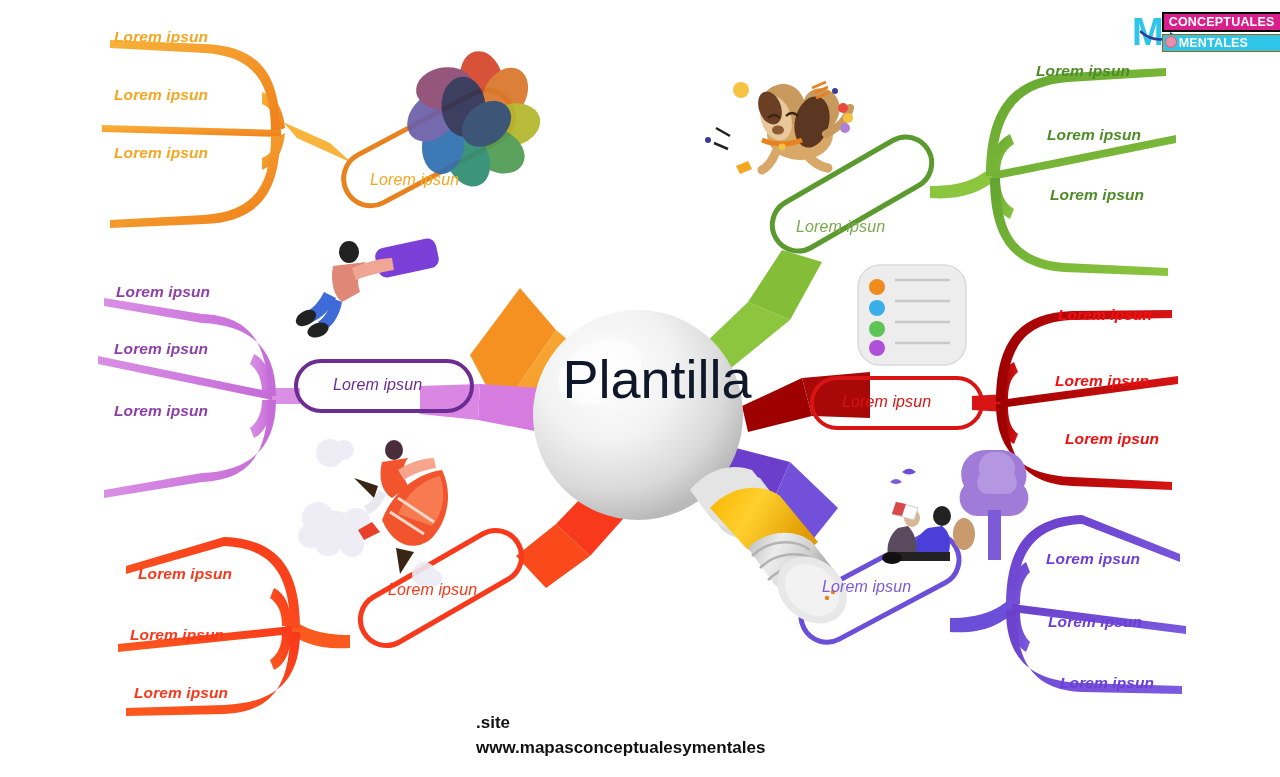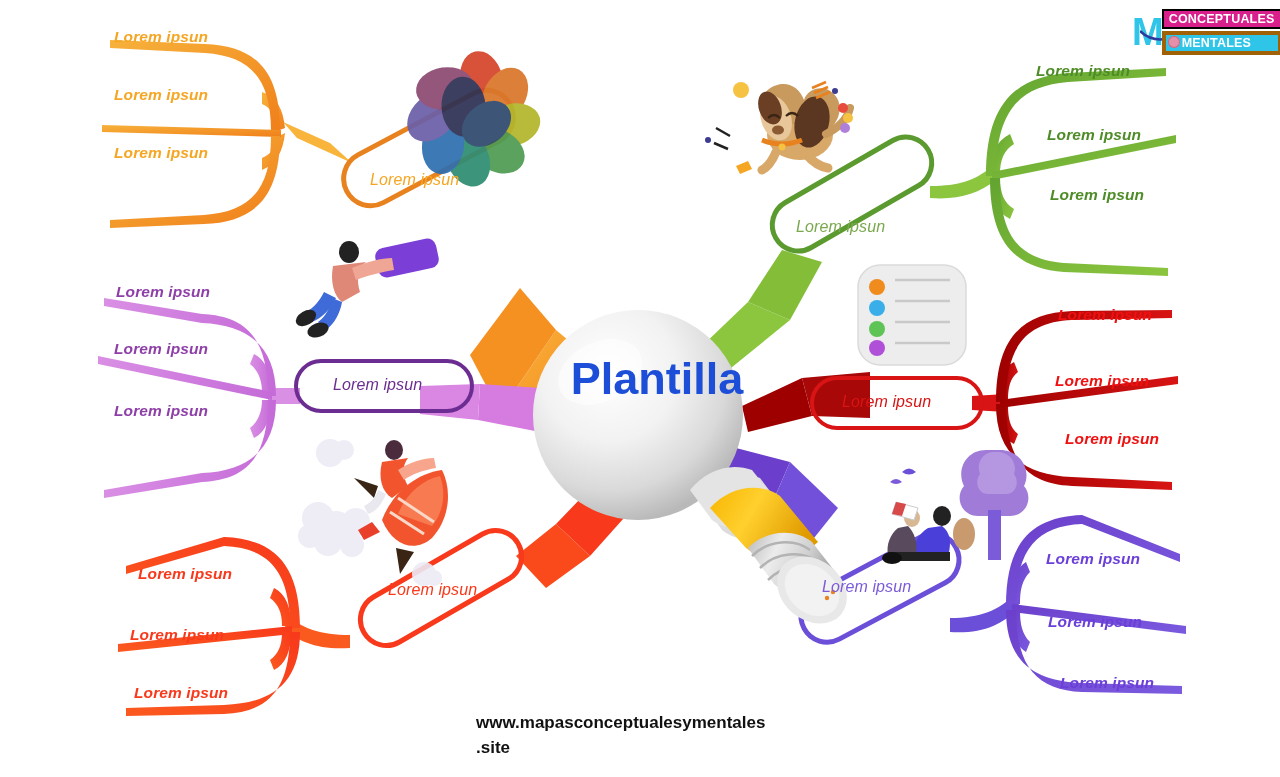--- a/index.html
+++ b/index.html
@@ -37,39 +37,39 @@
   }
   #logo .stack { display:flex; flex-direction:column; gap:2px; }
   #logo .bar1 {
     background:#d81f8c; color:#ffffff; font-weight:bold;
     font-size:12.5px; padding:1px 5px 1px 5px; letter-spacing:0.2px;
     border:2px solid #000000;
   }
   #logo .bar2 {
     background:#2fc5e8; color:#ffffff; font-weight:bold;
     font-size:12.5px; padding:1px 5px 1px 16px; letter-spacing:0.2px;
-    position:relative; border:4px solid #a16207;
+    position:relative; border:1px solid #a16207;
   }
   #logo .brain {
     position:absolute; left:2px; top:1px; width:12px; height:12px;
     border-radius:50%; background:#e58fa8;
     box-shadow: inset 0 0 0 1px #c06b86;
   }
   #logo .arrow {
     position:absolute; left:8px; top:17px; width:40px; height:14px;
   }
 
   
   #center-title {
     position:absolute; left:512px; top:355px; width:290px;
     text-align:center; pointer-events:none;
   }
   #center-title .t1 {
     font-family:"Liberation Sans", sans-serif;
-    font-size:45px; color:#1d4ed8; line-height:48px; font-weight:bold;
+    font-size:54px; color:#0f172a; line-height:48px; font-weight:normal;
   }
   #center-title .t2 { font-size:36px; line-height:40px; }
   #center-title .t2 .red { color:#ff0000; }
   #center-title .t2 .green { color:#7ac143; }
 
   
   #footer {
     position:absolute; left:476px; top:710px; width:420px;
     font-family:"Liberation Sans", sans-serif;
     font-weight:bold; font-size:17px; color:#111111; line-height:25px;
@@ -403,22 +403,22 @@
   <div class="lbl" style="left:116px; top:283px; color:#8E3FA8;">Lorem ipsun</div>
   <div class="lbl" style="left:114px; top:340px; color:#8E3FA8;">Lorem ipsun</div>
   <div class="lbl" style="left:114px; top:402px; color:#8E3FA8;">Lorem ipsun</div>
   <div class="lbl cap" style="left:333px; top:376px; color:#6B2D91;">Lorem ipsun</div>
 
   <div id="center-title">
     <div class="t1">Plantilla</div>
   </div>
 
   <div id="footer">
+    <div>.site</div>
     <div>www.mapasconceptualesymentales</div>
-    <div>.site</div>
   </div>
 
   <div id="logo">
     <span class="mglyph">M</span>
     <svg class="arrow" viewBox="0 0 40 14">
       <path d="M 0,2 C 10,12 22,12 34,8" stroke="#2b3a9c" stroke-width="2.5" fill="none"></path>
       <path d="M 30,3 L 38,8 L 29,13 Z" fill="#2b3a9c"></path>
     </svg>
     <span class="stack">
       <span class="bar1">CONCEPTUALES</span>

